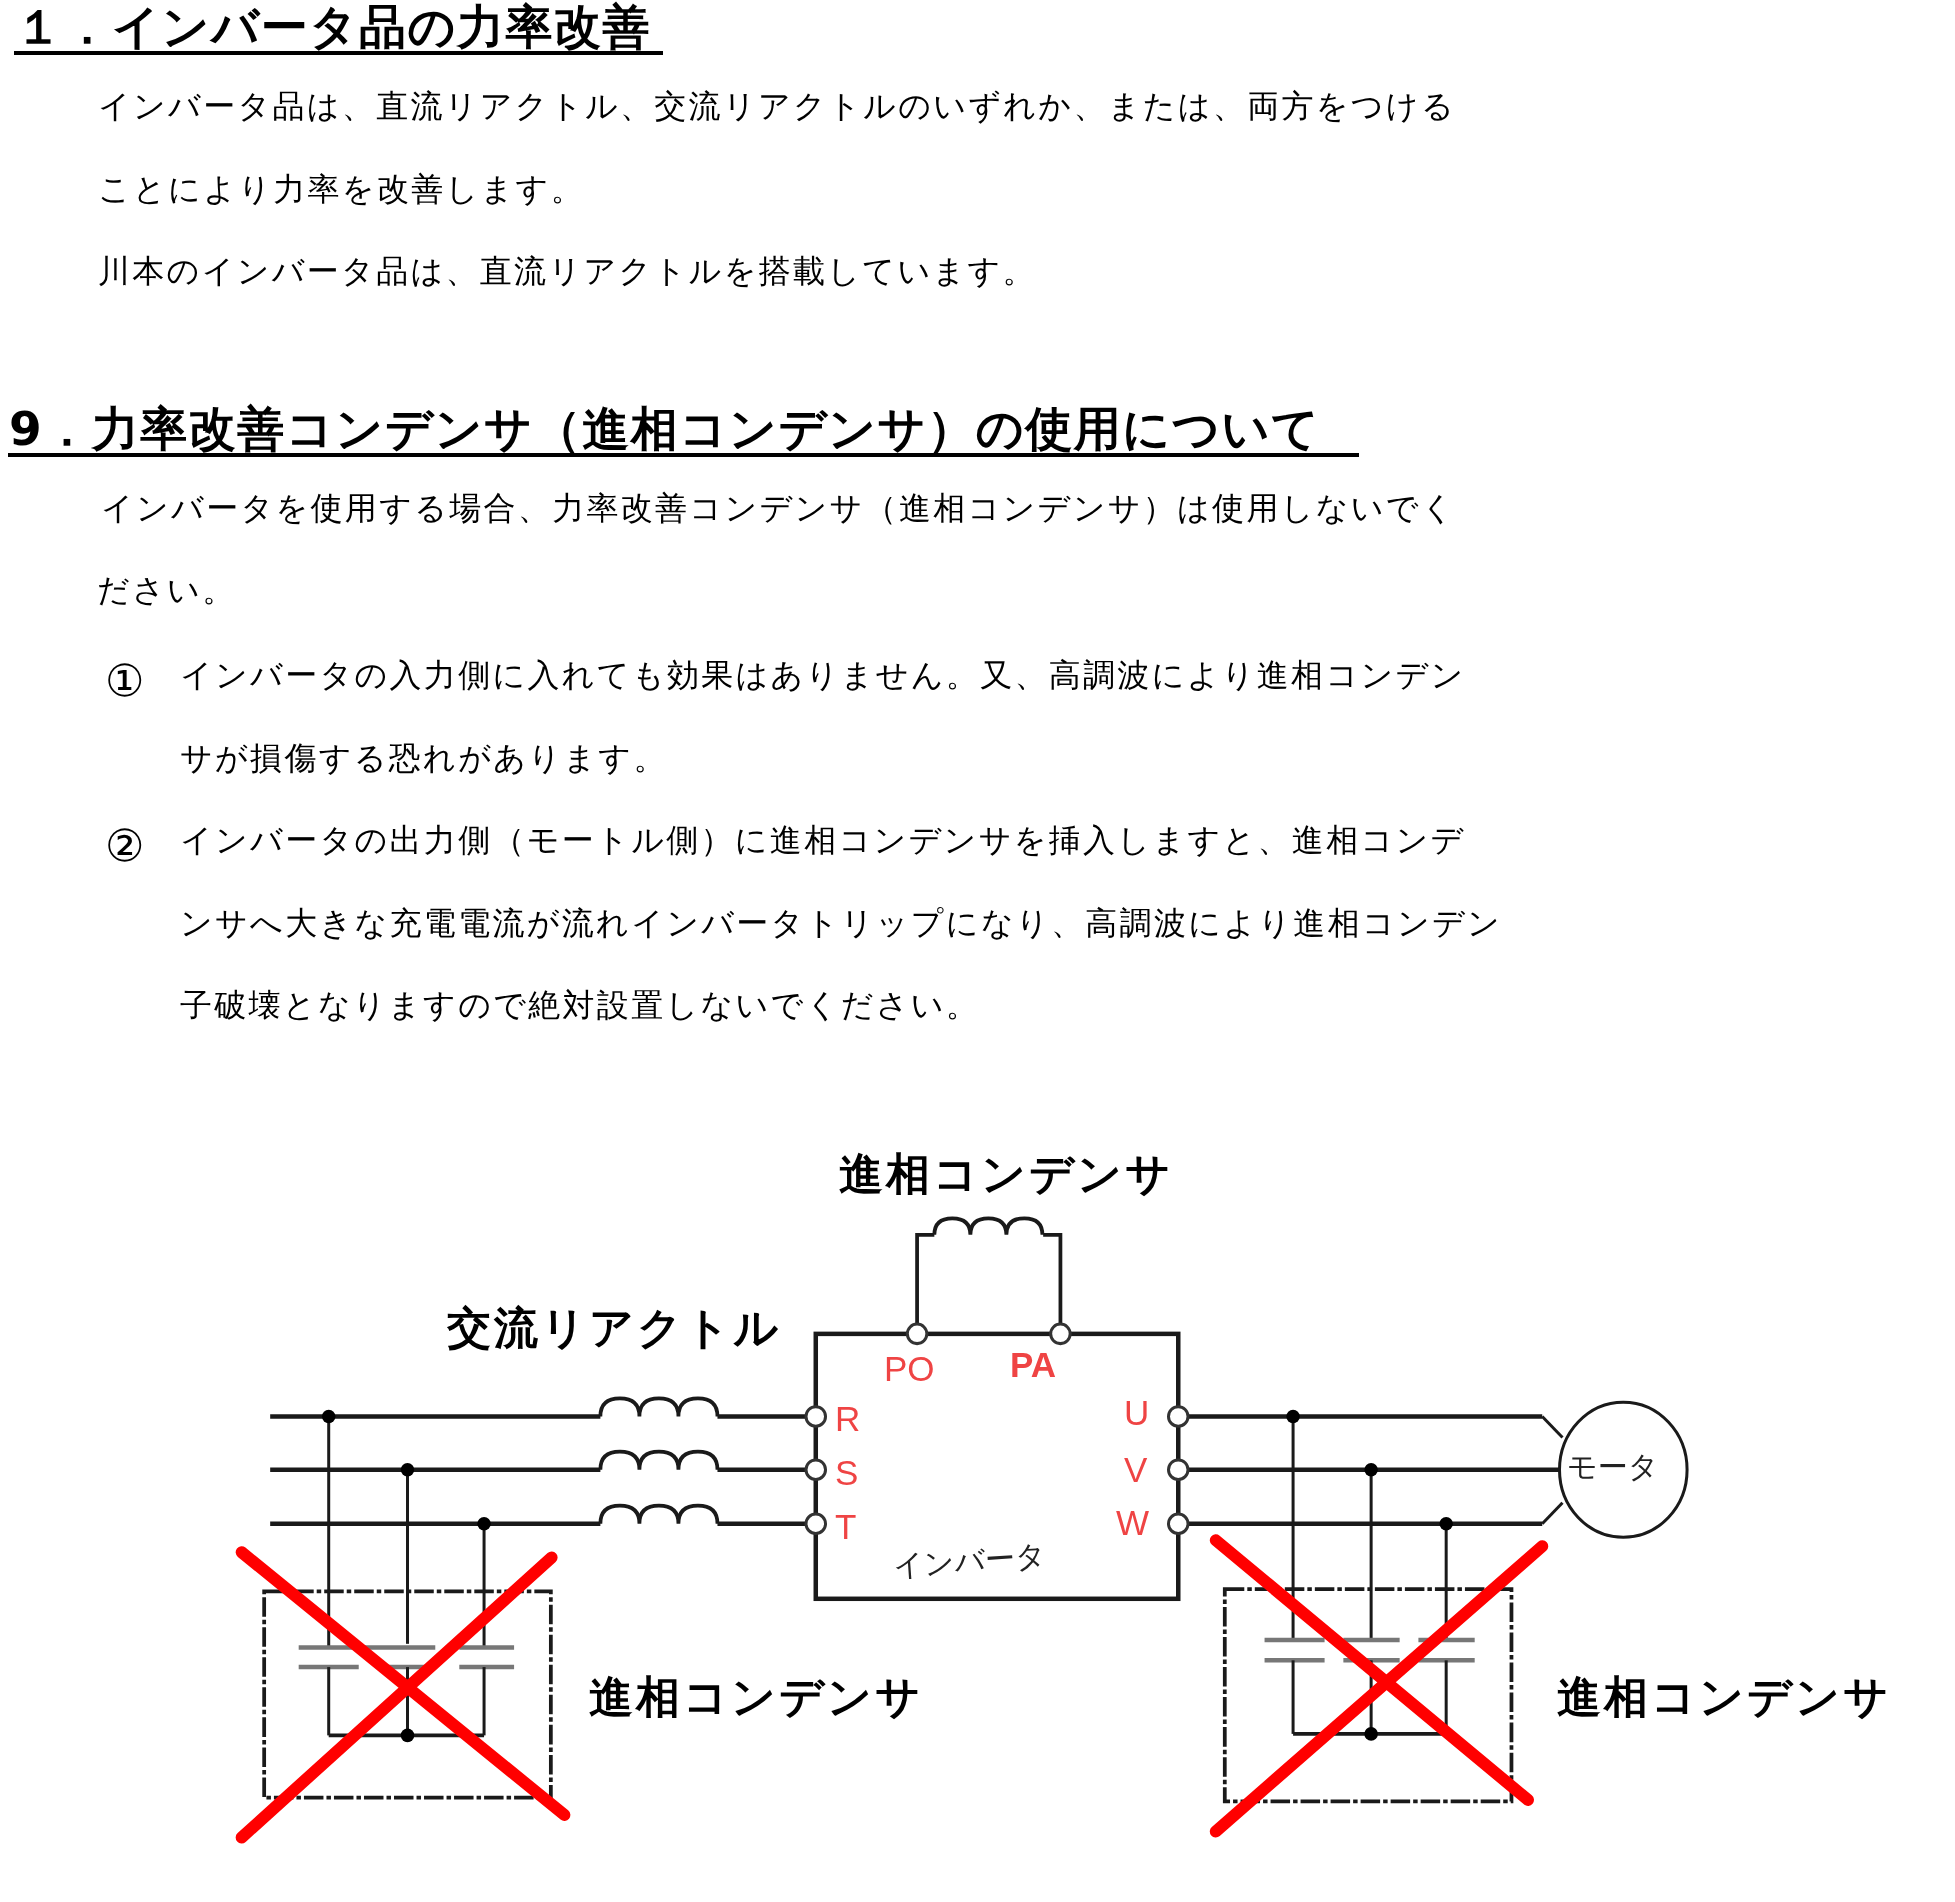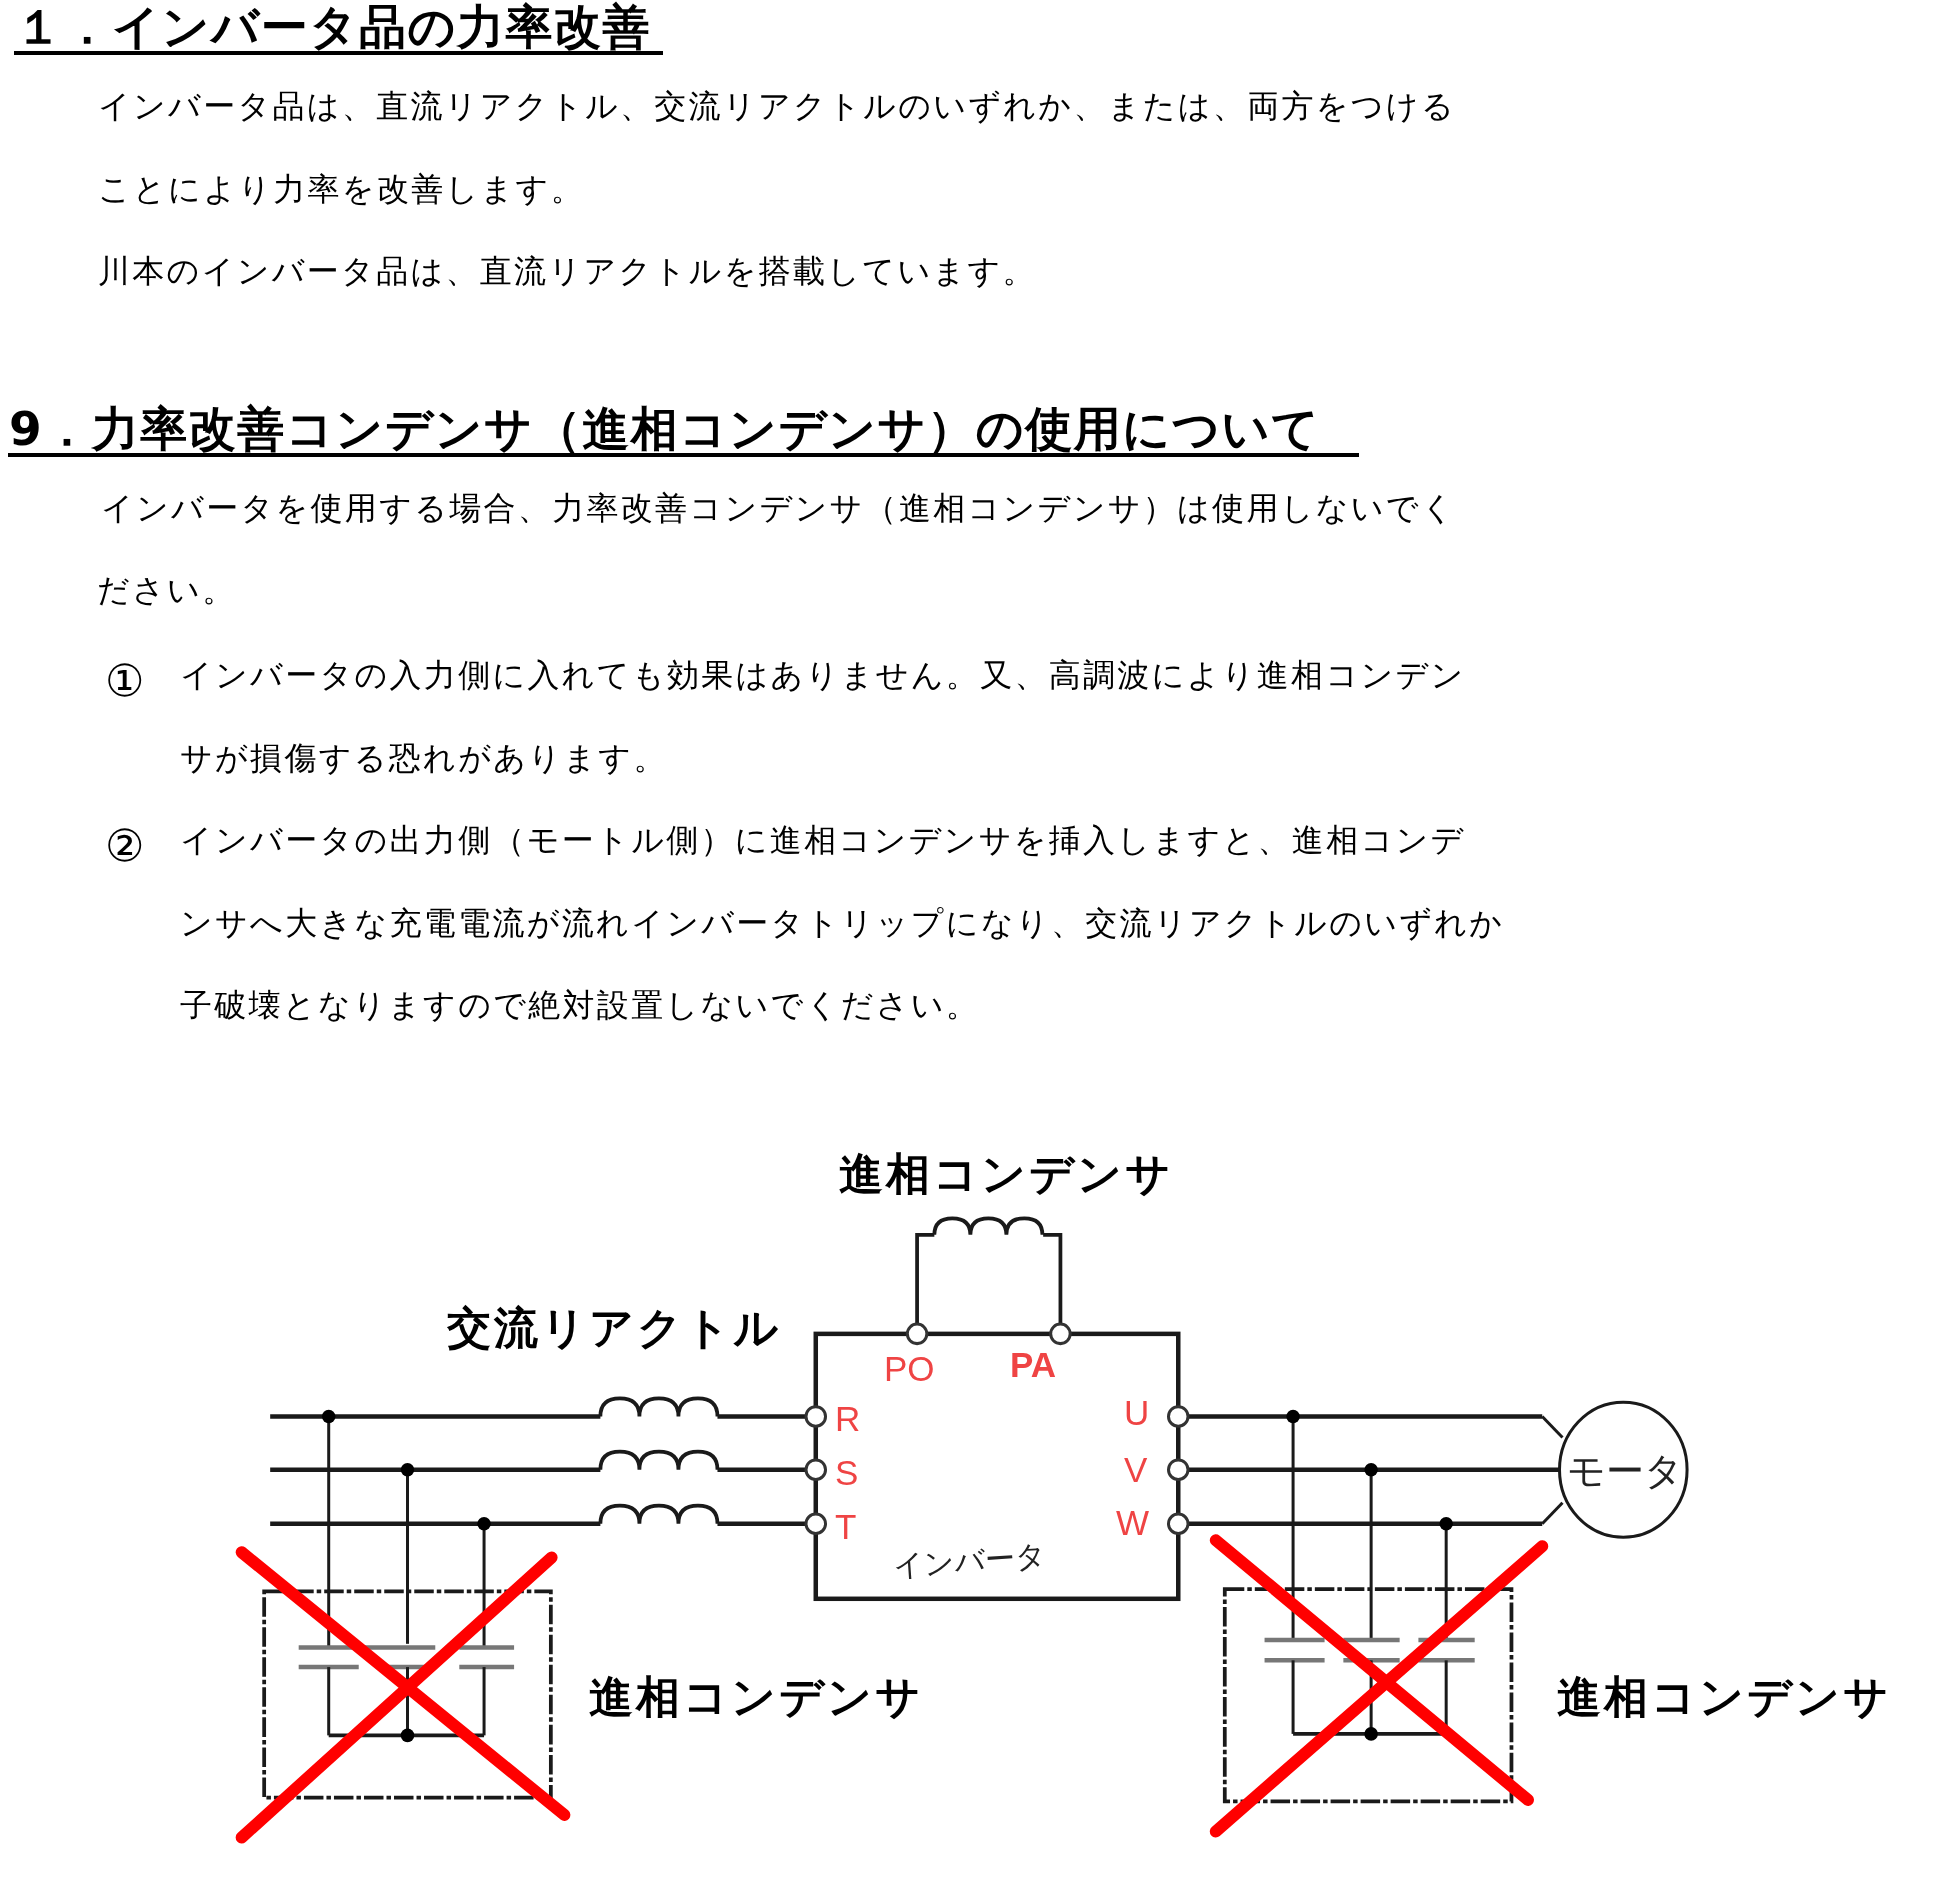--- a/index.html
+++ b/index.html
@@ -21,21 +21,21 @@
   }
   svg#diagram { position: absolute; left: 0; top: 0; }
   .dlabel {
     position: absolute; font-weight: bold; font-size: 44px; line-height: 1; white-space: nowrap;
     letter-spacing: 3px;
   }
   .term {
     position: absolute; font-size: 35px; line-height: 1; color: #ef4444; font-family: "Liberation Sans", sans-serif;
   }
   .inv-label { position: absolute; font-size: 30px; color: #222; line-height: 1; transform: rotate(-4deg); }
-  .motor-label { position: absolute; font-size: 38px; color: #222; line-height: 1; }
+  .motor-label { position: absolute; font-size: 30px; color: #222; line-height: 1; }
 </style>
 </head>
 <body>
 
 <div class="heading" style="left:15px; top:3px;">１．インバータ品の力率改善</div>
 <div class="heading-underline" style="left:13.5px; top:51px; width:649px;"></div>
 
 <div class="line" style="left:98px; top:90px;">インバータ品は、直流リアクトル、交流リアクトルのいずれか、または、両方をつける</div>
 <div class="line" style="left:98px; top:173px;">ことにより力率を改善します。</div>
 <div class="line" style="left:98px; top:255px;">川本のインバータ品は、直流リアクトルを搭載しています。</div>
@@ -48,21 +48,21 @@
 
 <div>
   <div class="marker" style="left:105px; top:659px;">①</div>
   <div class="line" style="left:180px; top:659px;">インバータの入力側に入れても効果はありません。又、高調波により進相コンデン</div>
   <div class="line" style="left:180px; top:742px;">サが損傷する恐れがあります。</div>
 </div>
 
 <div>
   <div class="marker" style="left:105px; top:824px;">②</div>
   <div class="line" style="left:180px; top:824px;">インバータの出力側（モートル側）に進相コンデンサを挿入しますと、進相コンデ</div>
-  <div class="line" style="left:180px; top:907px;">ンサへ大きな充電電流が流れインバータトリップになり、交流リアクトルのいずれか</div>
+  <div class="line" style="left:180px; top:907px;">ンサへ大きな充電電流が流れインバータトリップになり、高調波により進相コンデン</div>
   <div class="line" style="left:180px; top:989px;">子破壊となりますので絶対設置しないでください。</div>
 </div>
 
 <svg id="diagram" width="1955" height="1903" viewBox="0 0 2605 2535">
   <g stroke="#1a1a1a" fill="none" stroke-width="5">
 
     <rect x="1087" y="1777" width="483" height="353" stroke-width="6"></rect>
 
     <polyline points="1222,1775 1222,1645 1245,1645"></polyline>
     <polyline points="1413,1775 1413,1645 1390,1645"></polyline>

